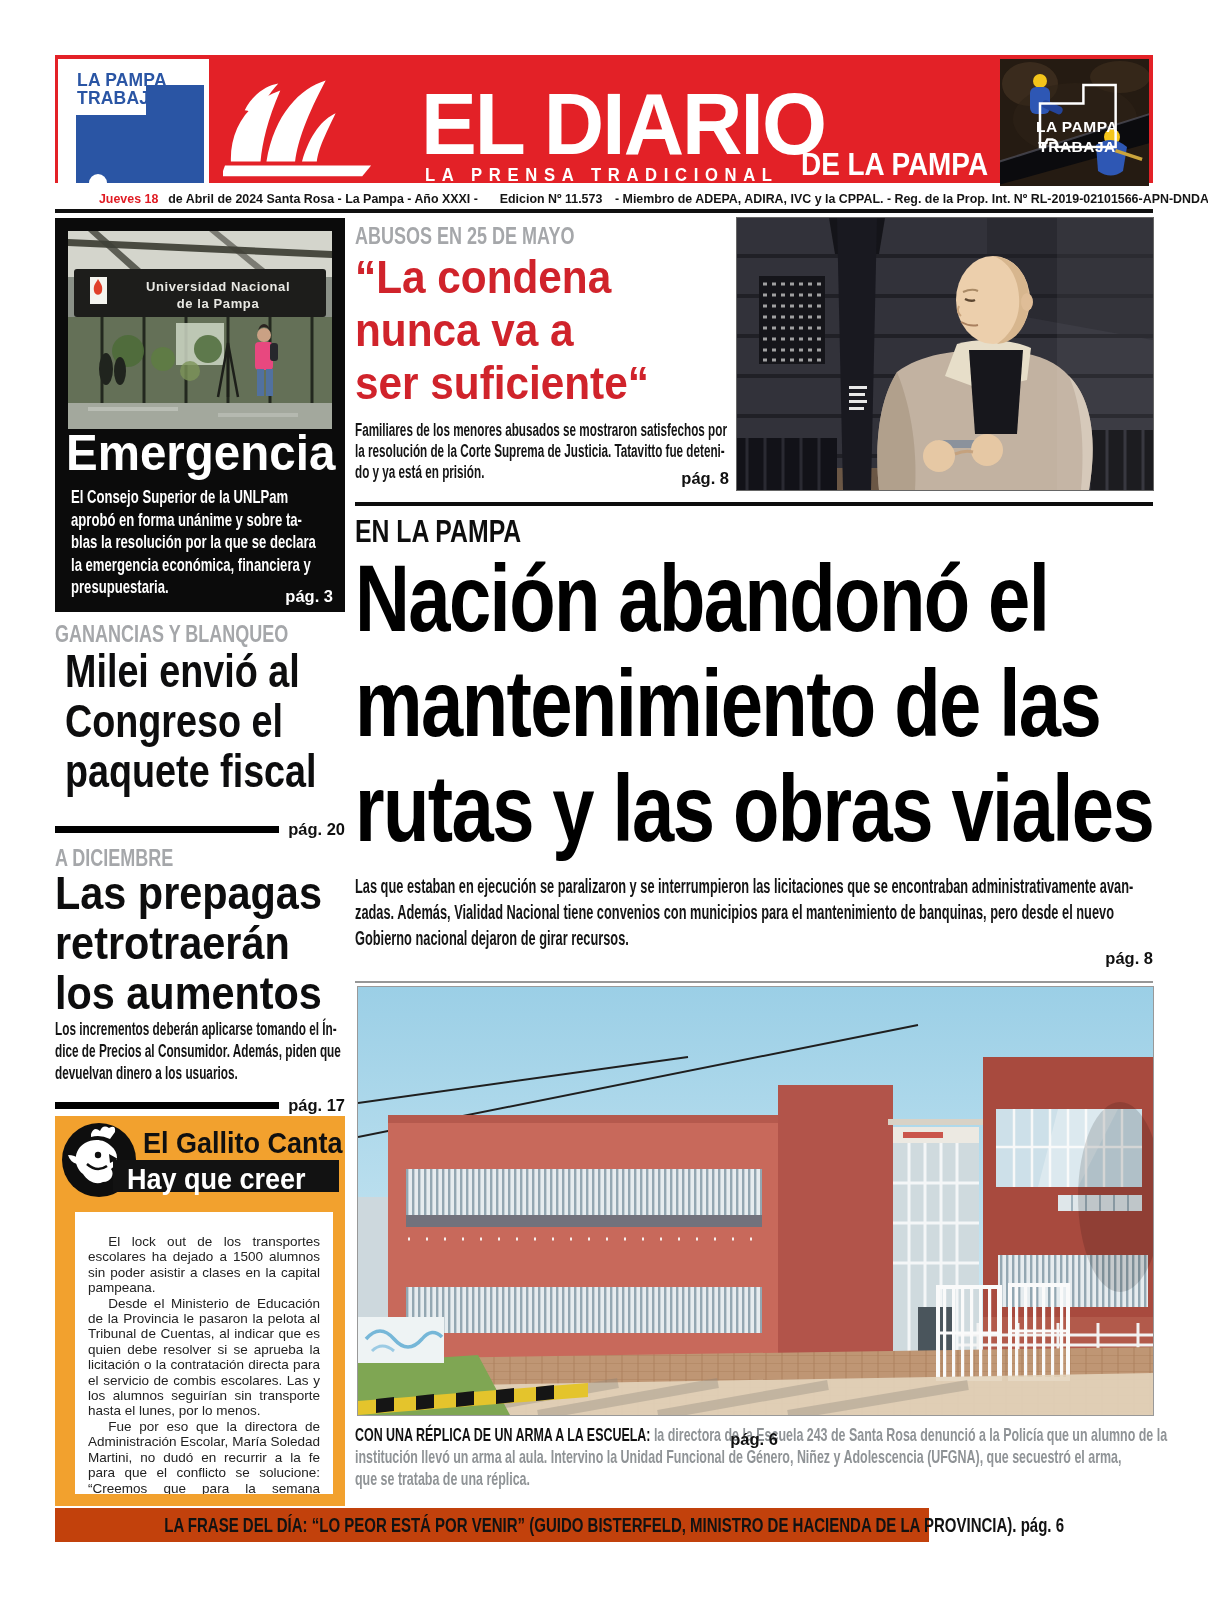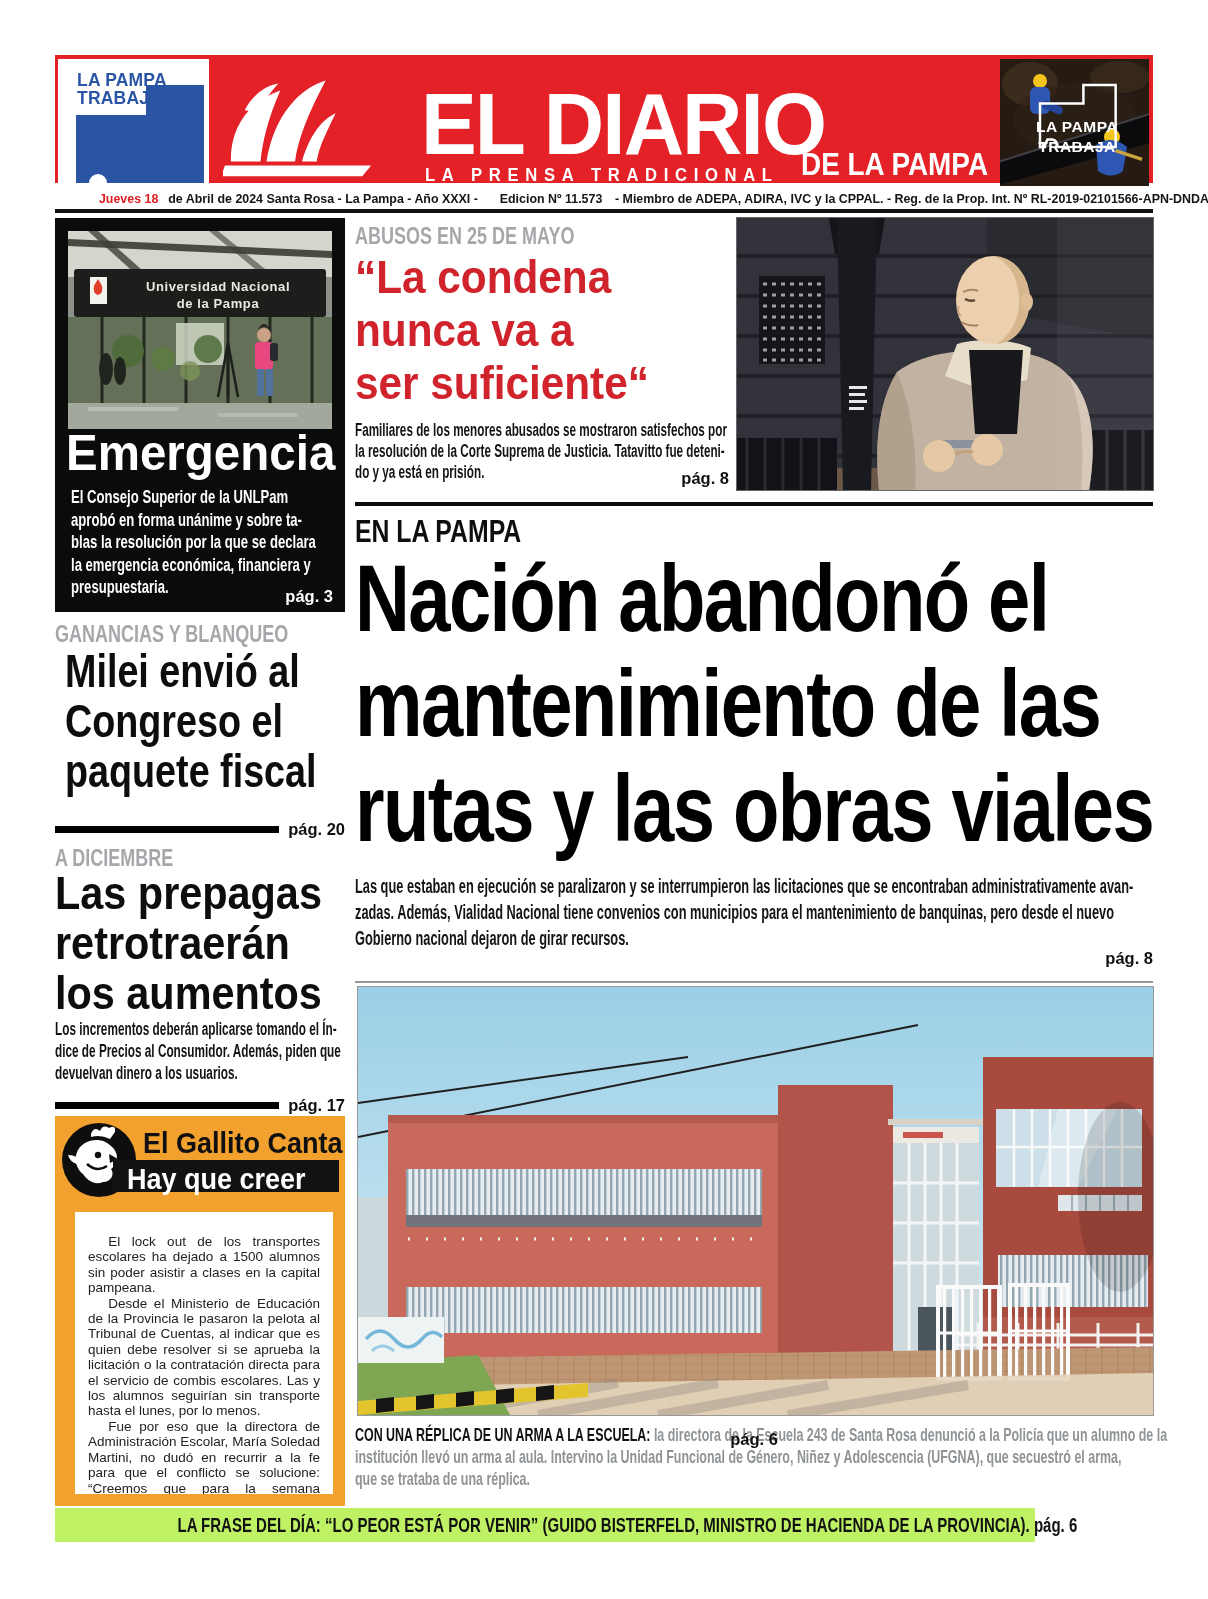--- a/index.html
+++ b/index.html
@@ -93,21 +93,21 @@
   .main-deck .cond { font-size:20px; line-height:26px; transform:scaleX(.64); }
   .pag7 { top:949px; text-align:right; }
   .rule3 { top:981px; height:2px; background:#979797; }
   .school-photo { left:358px; top:987px; width:795px; height:428px; outline:1px solid #999; }
 
   .caption { top:1424px; }
   .caption .cond { font-size:19px; line-height:22px; font-weight:bold; color:#8f9396; transform:scaleX(.655); }
   .cap-lead { color:#111; }
   .pag6 { top:1430px; text-align:center; }
 
-  .bottombar { left:55px; top:1508px; width:980px; height:34px; background:#bef264; }
+  .bottombar { left:55px; top:1508px; width:874px; height:34px; background:#c2410c; }
   .bottombar .condc { line-height:34px; text-align:center; font-weight:bold; font-size:20px; color:#121212;
                       transform:scaleX(.75); }
 </style>
 </head>
 <body>
 
 <div class="page">
 
   <div class="abs masthead">
     <div class="abs logo-left">

